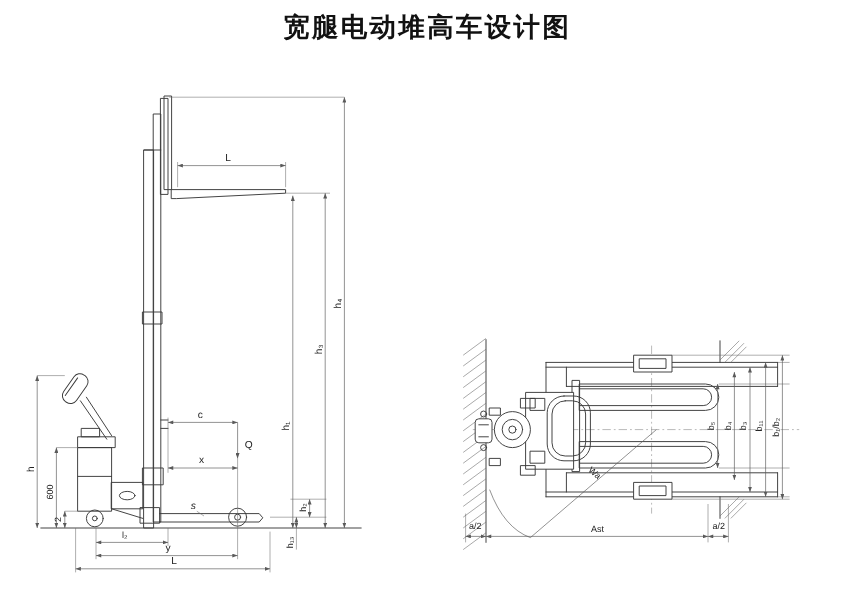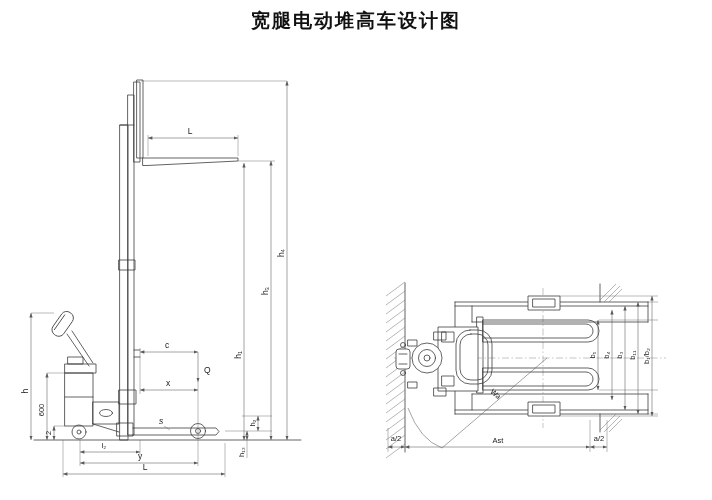--- a/index.html
+++ b/index.html
@@ -1,20 +1,20 @@
 <!DOCTYPE html>
 <html><head>
 <meta charset="utf-8">
 <style>
   html,body{margin:0;padding:0;background:#ffffff;}
   #stage{position:relative;width:712px;height:500px;background:#ffffff;overflow:hidden;
          font-family:"Liberation Sans",sans-serif;}
   #title{position:absolute;left:0;top:8px;width:712px;text-align:center;
          font-family:"Liberation Serif","DejaVu Serif",serif;font-weight:bold;
-         font-size:19px;letter-spacing:2px;color:#111;}
+         font-size:22px;letter-spacing:2px;color:#111;}
   svg{position:absolute;}
   .draw{stroke:#3c3c3c;stroke-width:.8;fill:none;stroke-linejoin:round;stroke-linecap:round;}
   .drawf{stroke:#3c3c3c;stroke-width:.8;fill:#ffffff;stroke-linejoin:round;}
   .dim{stroke:#5a5a5a;stroke-width:.55;fill:none;}
   .ext{stroke:#6a6a6a;stroke-width:.45;fill:none;}
   .cl{stroke:#8a8a8a;stroke-width:.5;fill:none;stroke-dasharray:7 2.5 1.5 2.5;}
   .hatch{stroke:#6f6f6f;stroke-width:.5;}
   .lbl{font-family:"Liberation Sans",sans-serif;font-size:8.5px;fill:#222;}
   .lbls{font-family:"Liberation Sans",sans-serif;font-size:7.5px;fill:#222;}
 </style>

